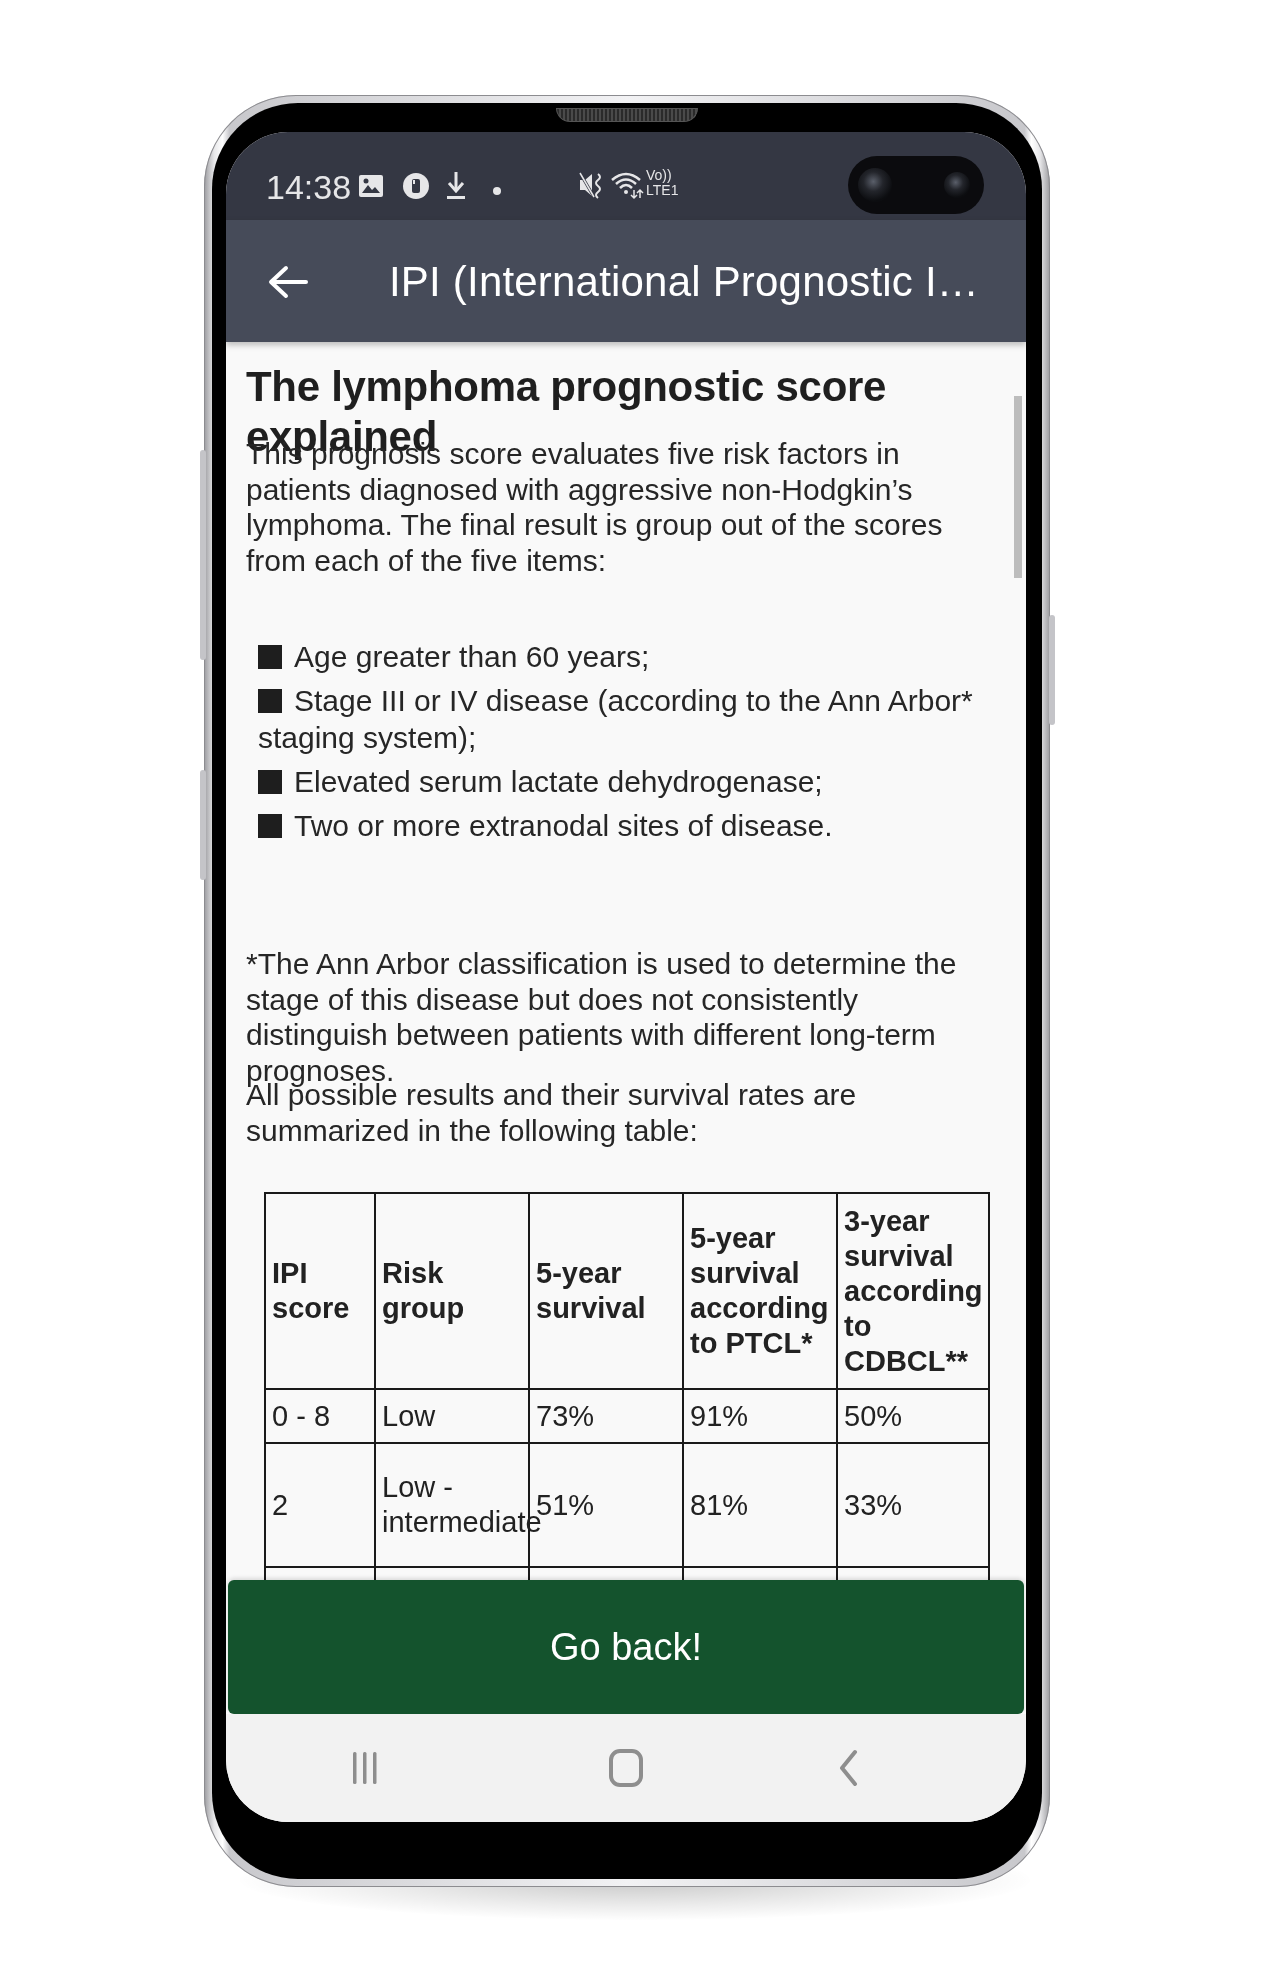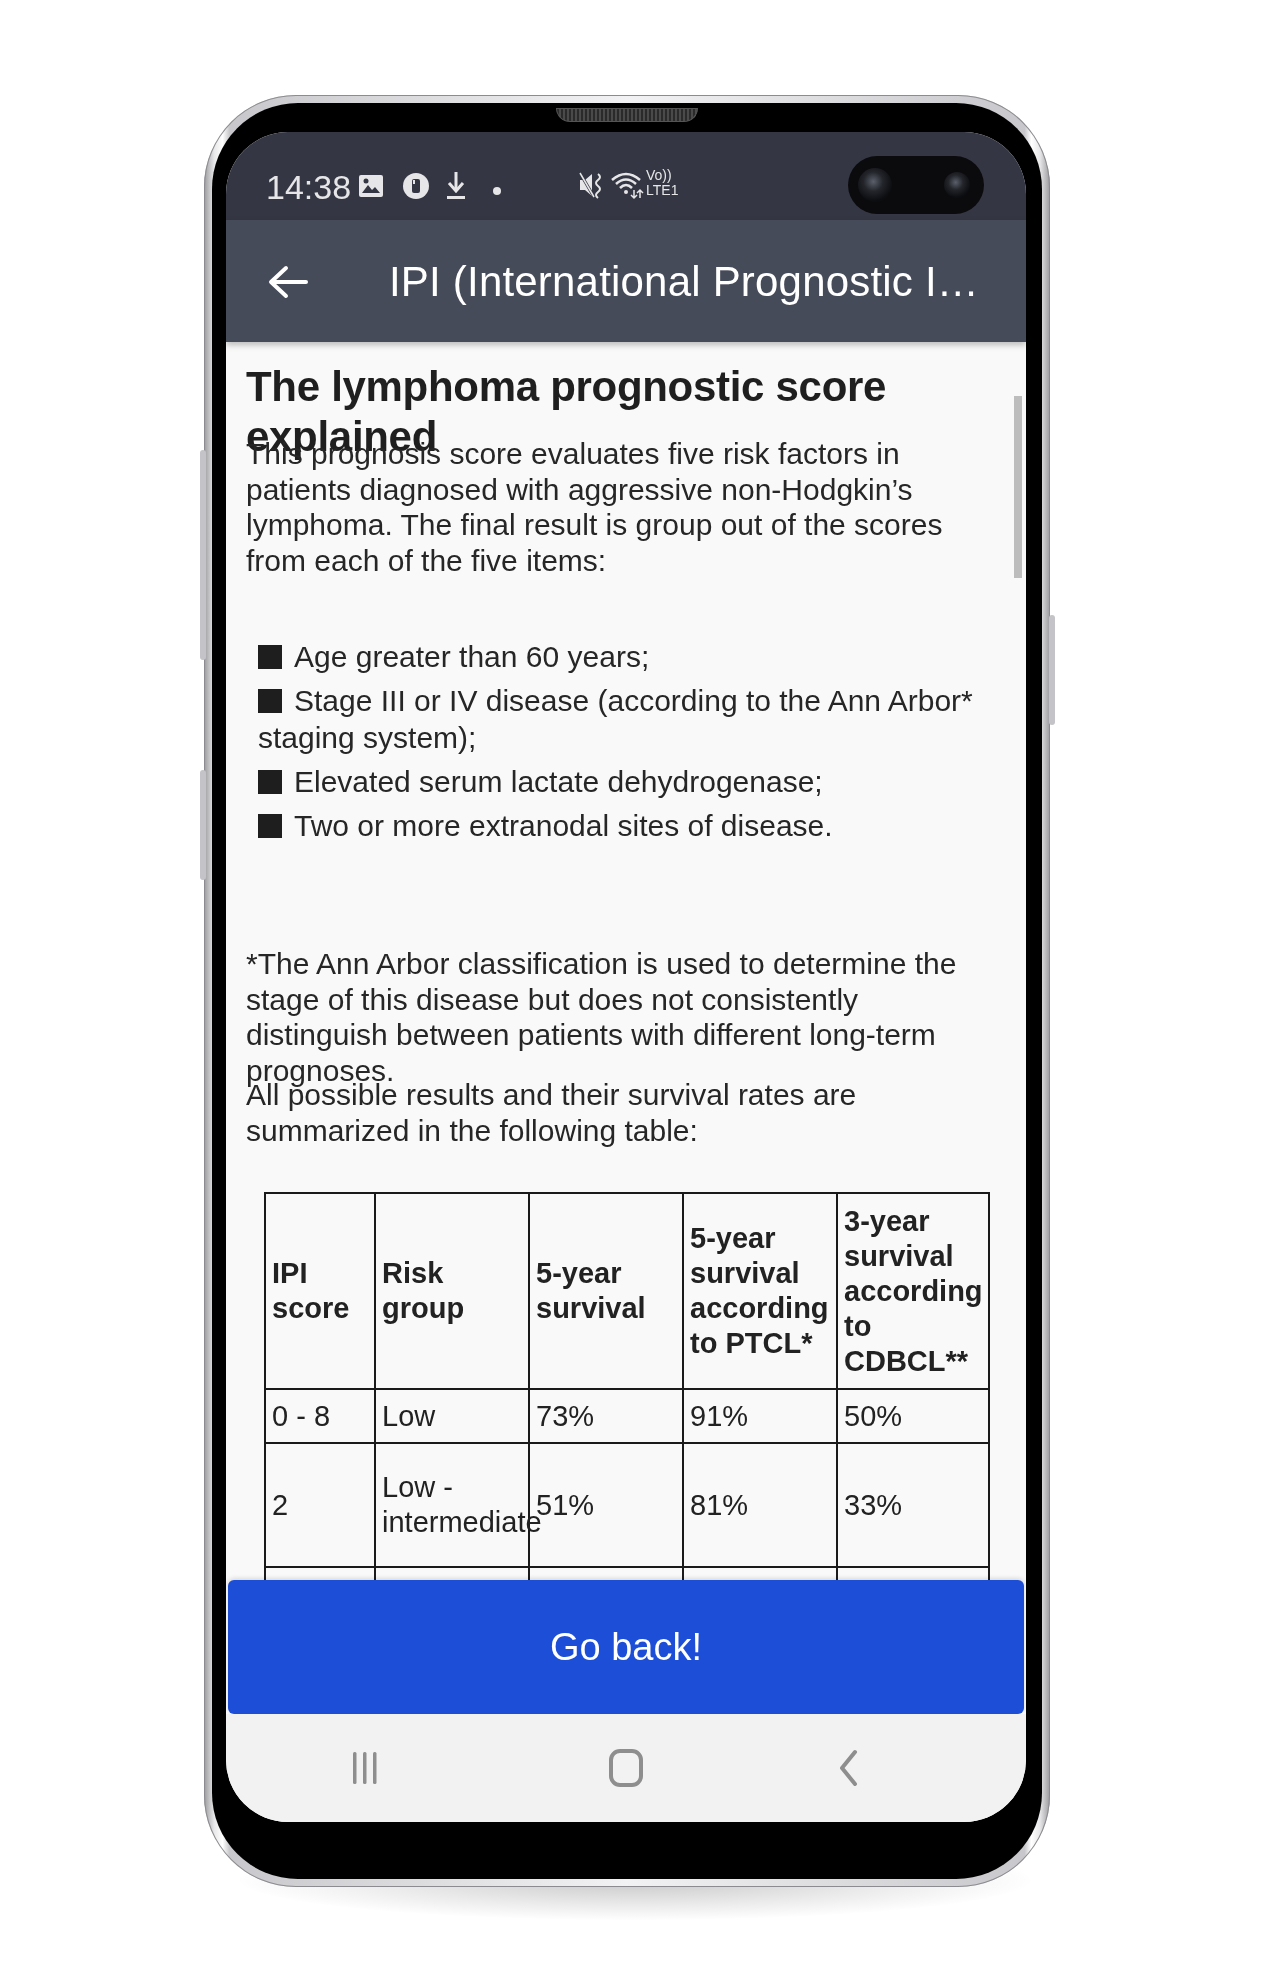--- a/index.html
+++ b/index.html
@@ -76,21 +76,21 @@
     position:absolute; left:38px; top:850px; width:724px; border-collapse:collapse;
     font-size:29px; color:#222; table-layout:fixed;
   }
   table.ipi th, table.ipi td {
     border:2px solid #1a1a1a; padding:4px 6px; text-align:left; vertical-align:middle; line-height:35px;
   }
   table.ipi th { font-weight:bold; }
   
   .go-back {
     position:absolute; left:2px; top:1448px; width:796px; height:134px;
-    background:#1d4ed8; border-radius:6px; color:#ffffff; font-size:38px;
+    background:#14532d; border-radius:6px; color:#ffffff; font-size:38px;
     display:flex; align-items:center; justify-content:center; cursor:pointer; border:none;
     box-shadow:0 -2px 4px rgba(0,0,0,0.12);
   }
   
   .nav-bar { position:absolute; left:0; top:1582px; width:800px; height:108px; background:#f2f2f2; }
   .nav-btn { position:absolute; top:34px; height:40px; cursor:pointer; }
 </style>
 </head>
 <body>
 

